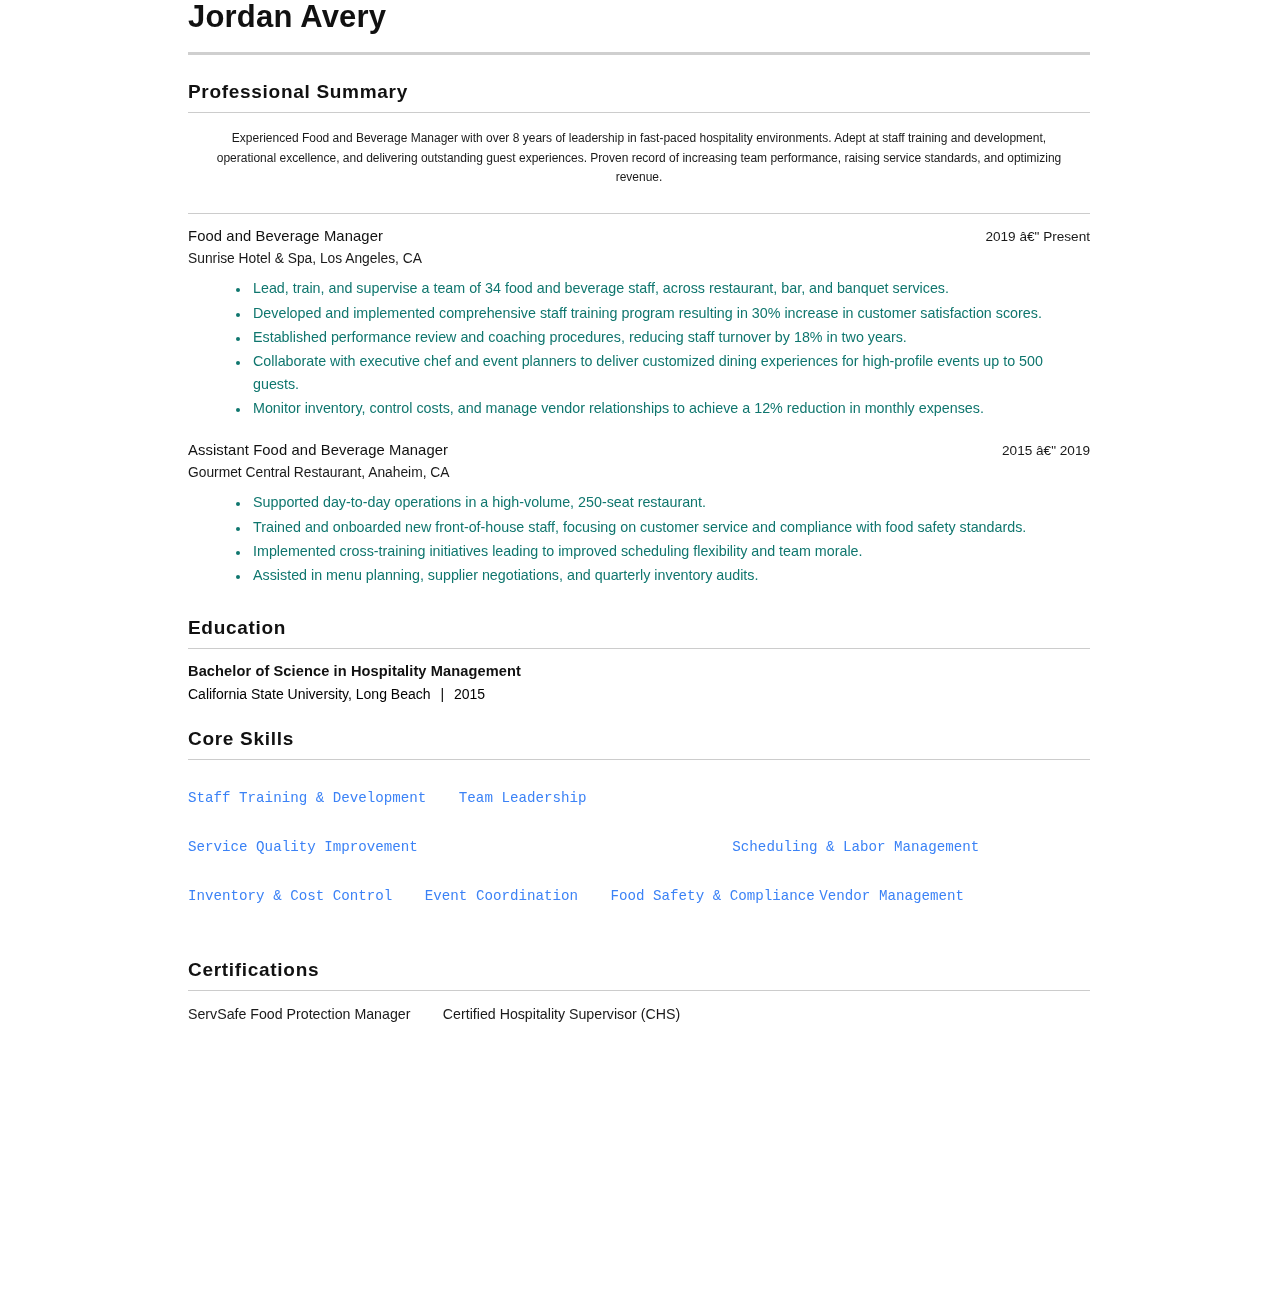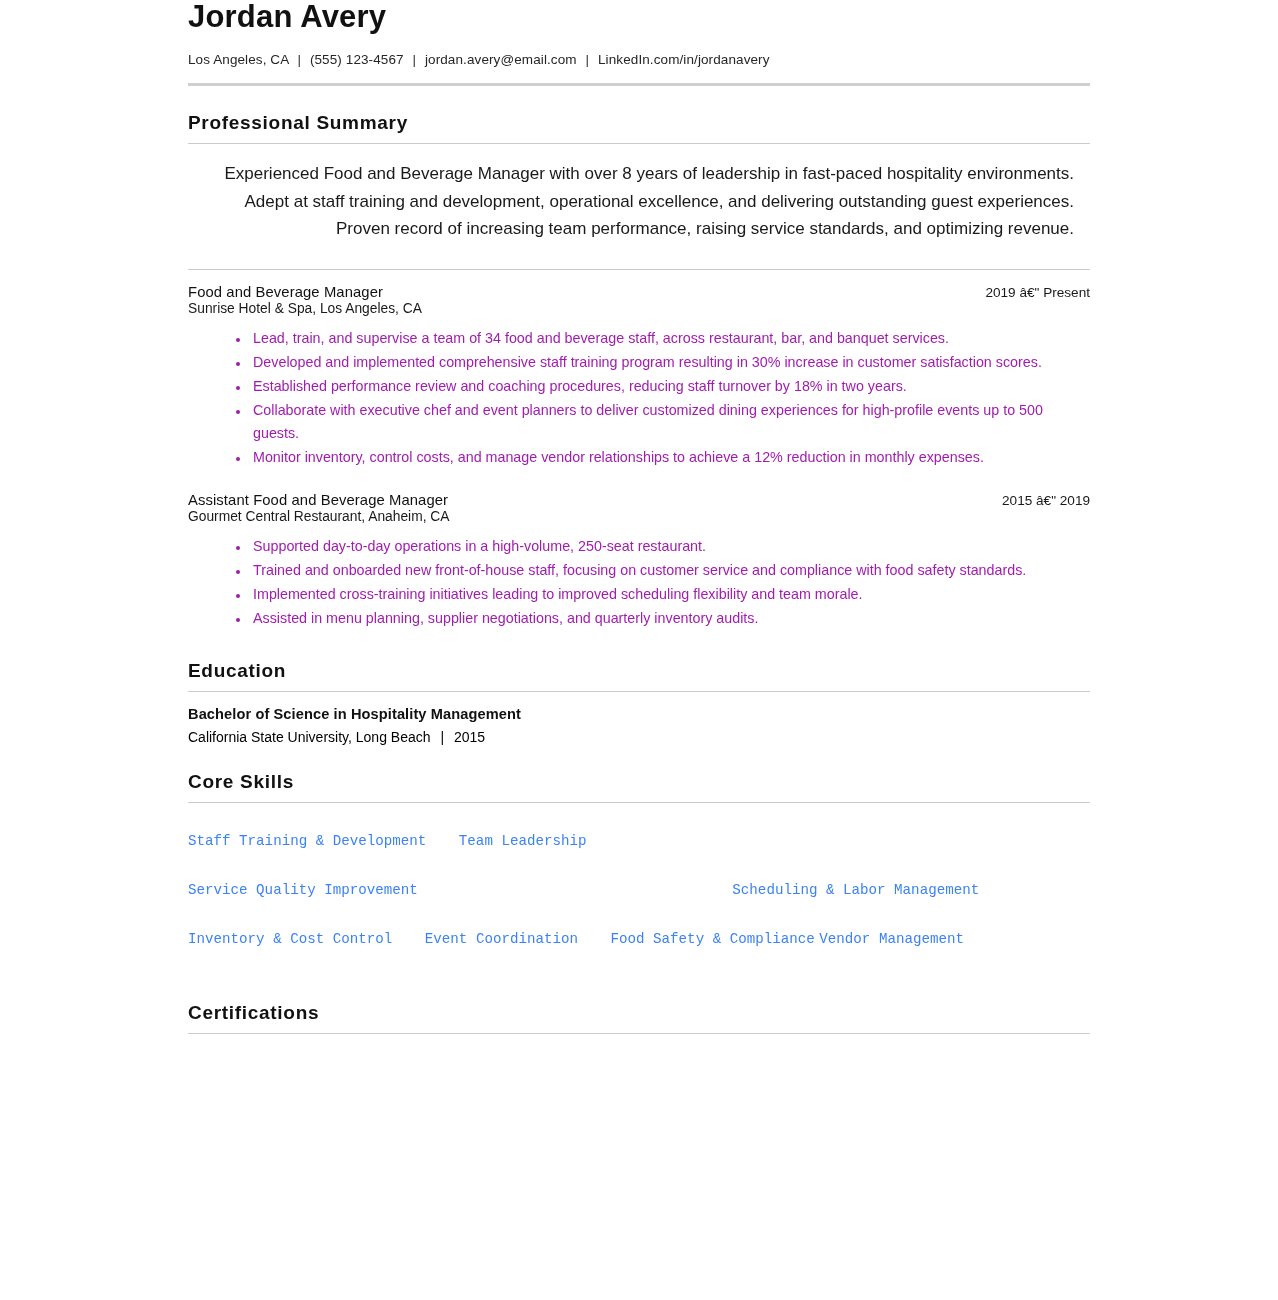--- a/index.html
+++ b/index.html
@@ -62,25 +62,25 @@
   }
   .section-rule {
     border: 0;
     border-top: 1px solid #cccccc;
     margin: 0 0 14px 0;
     width: 100%;
   }
 
   
   .summary-text {
-    font-size: 17px;
+    font-size: 12px;
     line-height: 1.62;
     color: #1a1a1a;
     margin: 16px;
-    text-align: right;
+    text-align: center;
   }
 
   
   .job {
     margin-bottom: 4px;
   }
   .job + .job {
     margin-top: 22px;
   }
   .job-head {
@@ -97,31 +97,31 @@
   }
   .job-dates {
     font-size: 13.6px;
     color: #1a1a1a;
     white-space: nowrap;
     padding-left: 16px;
   }
   .job-company {
     font-size: 13.8px;
     color: #1a1a1a;
-    margin-top: 1px;
+    margin-top: 7px;
   }
   ul.bullets {
     margin: 11px 0 0 0;
     padding-left: 62px;
     list-style: disc;
   }
   ul.bullets li {
     font-size: 14.3px;
     line-height: 1.62;
-    color: #a21caf;
+    color: #0f766e;
     margin-bottom: 1px;
     padding-left: 3px;
   }
   ul.bullets li::marker {
     font-size: 12px;
   }
 
   
   .edu-degree {
     font-size: 14.6px;
@@ -170,29 +170,20 @@
   .spacer-skills { margin-top: 26px; }
   .spacer-certs { margin-top: 38px; }
 </style>
 </head>
 <body>
 
 <div class="page">
 
   <div>
     <h1 class="name">Jordan Avery</h1>
-    <div class="contact-line">
-      <span>Los Angeles, CA</span>
-      <span class="contact-sep">|</span>
-      <span>(555) 123-4567</span>
-      <span class="contact-sep">|</span>
-      <span>jordan.avery@email.com</span>
-      <span class="contact-sep">|</span>
-      <span>LinkedIn.com/in/jordanavery</span>
-    </div>
     <hr class="header-rule">
   </div>
 
   <div class="section">
     <h2 class="section-title">Professional Summary</h2>
     <hr class="section-rule">
     <p class="summary-text">Experienced Food and Beverage Manager with over 8 years of leadership in fast-paced hospitality environments. Adept at staff training and development, operational excellence, and delivering outstanding guest experiences. Proven record of increasing team performance, raising service standards, and optimizing revenue.</p>
   </div>
 
   <div class="section">
@@ -250,15 +241,19 @@
       <span class="skill-item">Inventory &amp; Cost Control</span>
       <span class="skill-item" style="">Event Coordination</span>
       <span class="skill-item" style="margin-right:0;">Food Safety &amp; Compliance</span>
       <span class="skill-item">Vendor Management</span>
     </div>
   </div>
 
   <div class="section spacer-certs">
     <h2 class="section-title">Certifications</h2>
     <hr class="section-rule">
+    <div class="certs-wrap">
+      <span class="cert-item">ServSafe Food Protection Manager</span>
+      <span class="cert-item">Certified Hospitality Supervisor (CHS)</span>
+    </div>
   </div>
 
 </div>
 
 </body></html>

